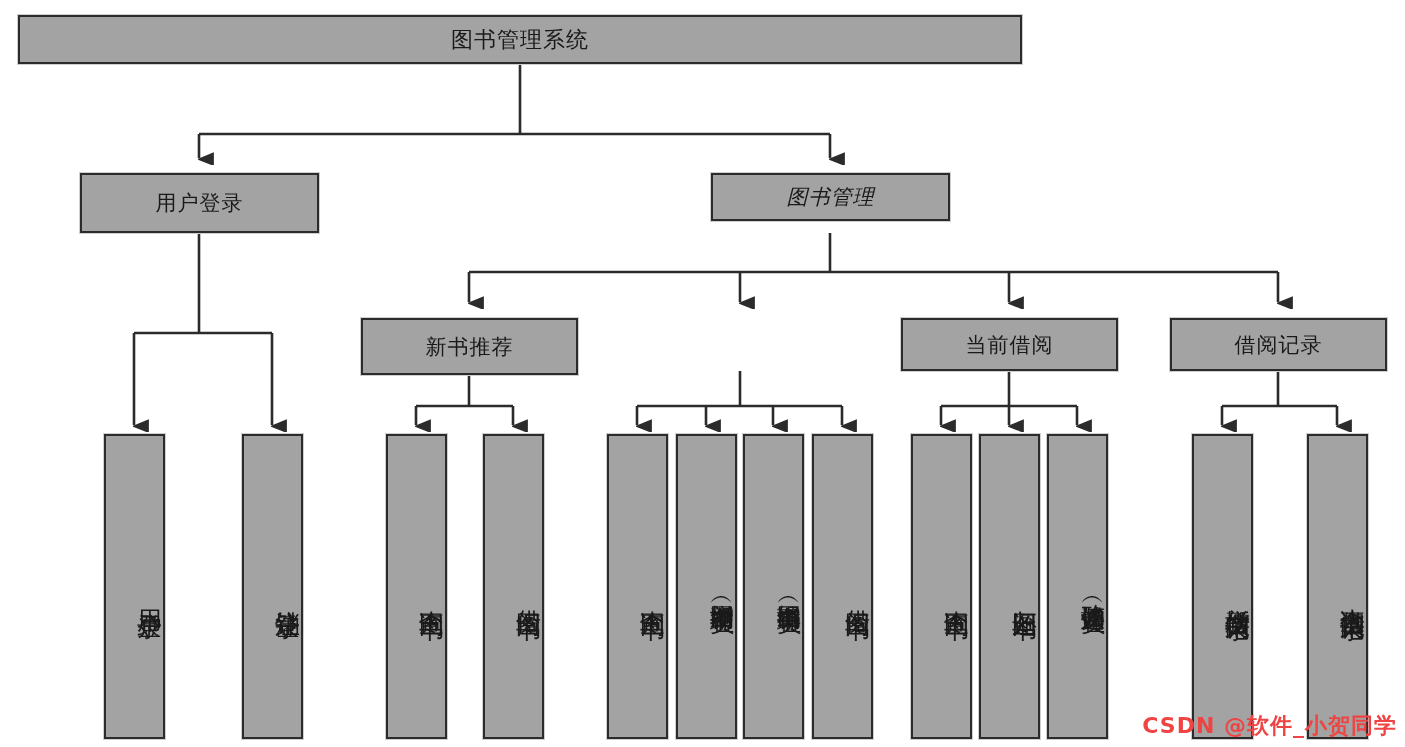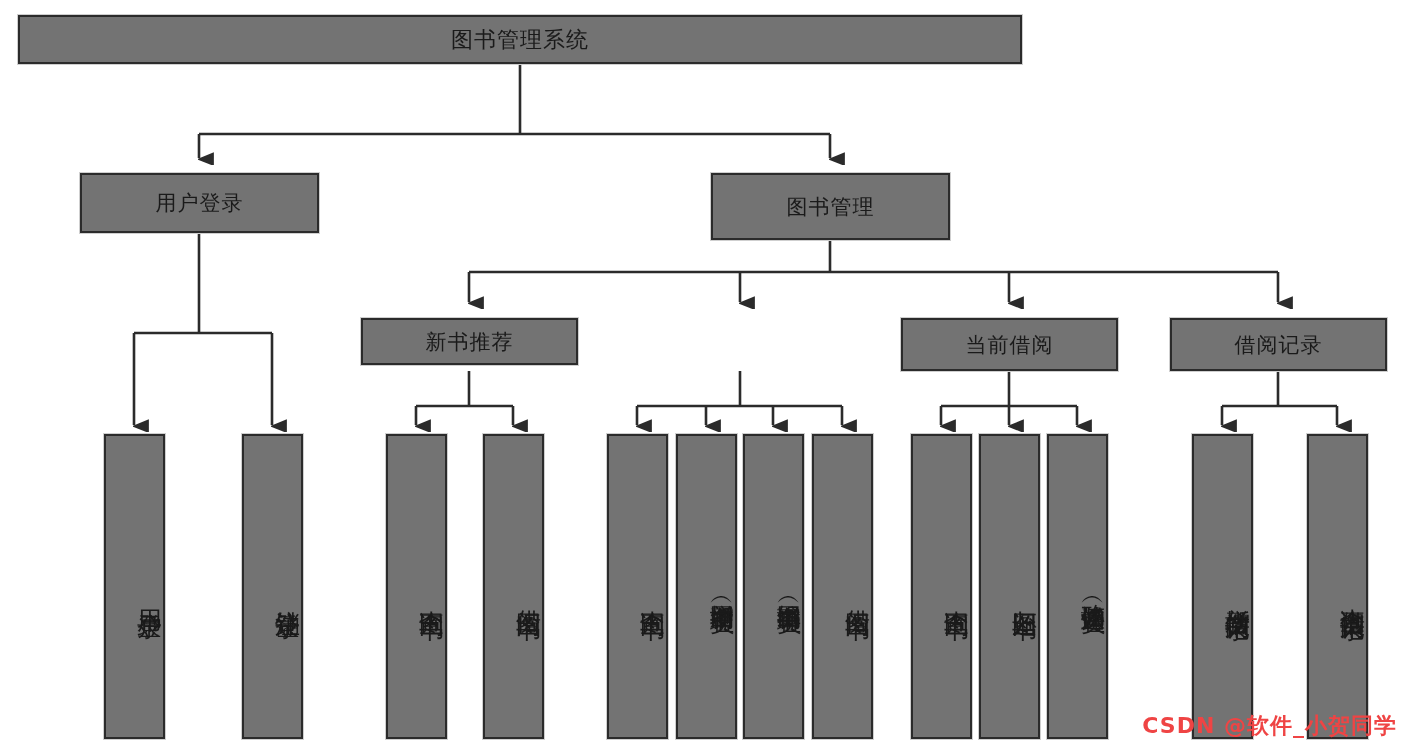--- a/index.html
+++ b/index.html
@@ -9,21 +9,21 @@
     background:#ffffff;
     font-family:"DejaVu Sans","Liberation Sans",sans-serif;
     overflow:hidden;
     position:relative;
   }
   #diagram-root{position:absolute;left:0;top:0;width:1405px;height:747px;}
   svg#edges{position:absolute;left:0;top:0;width:1405px;height:747px;}
   .node{
     position:absolute;
     box-sizing:border-box;
-    background:#737373;
+    background:#a3a3a3;
     border:2.5px solid #2b2b2b;
     box-shadow:0 0 0 1px #cfcfcf;
     display:flex;
     align-items:center;
     justify-content:center;
     color:#1a1a1a;
   }
   .node.horiz{font-size:21px;letter-spacing:1px;}
   .node.root{font-size:22px;letter-spacing:1px;}
   .node.leaf{
@@ -108,25 +108,25 @@
     </g>
   </svg>
 
   <div class="node root" style="left:18px;top:15px;width:1004px;height:49px;">
     <span>图书管理系统</span>
   </div>
 
   <div class="node horiz" style="left:80px;top:173px;width:239px;height:60px;">
     <span>用户登录</span>
   </div>
-  <div class="node horiz" style="left:711px;top:173px;width:239px;height:67px;">
+  <div class="node horiz" style="left:711px;top:173px;width:239px;height:48px;font-style:italic;">
     <span>图书管理</span>
   </div>
 
-  <div class="node horiz" style="left:361px;top:318px;width:217px;height:47px;">
+  <div class="node horiz" style="left:361px;top:318px;width:217px;height:57px;">
     <span>新书推荐</span>
   </div>
   <div class="node horiz" style="left:1170px;top:318px;width:217px;height:53px;">
     <span>借阅记录</span>
   </div>
   <div class="node horiz" style="left:901px;top:318px;width:217px;height:53px;">
     <span>当前借阅</span>
   </div>
 
   <div class="node leaf" style="left:104px;top:434px;width:61px;height:305px;">

